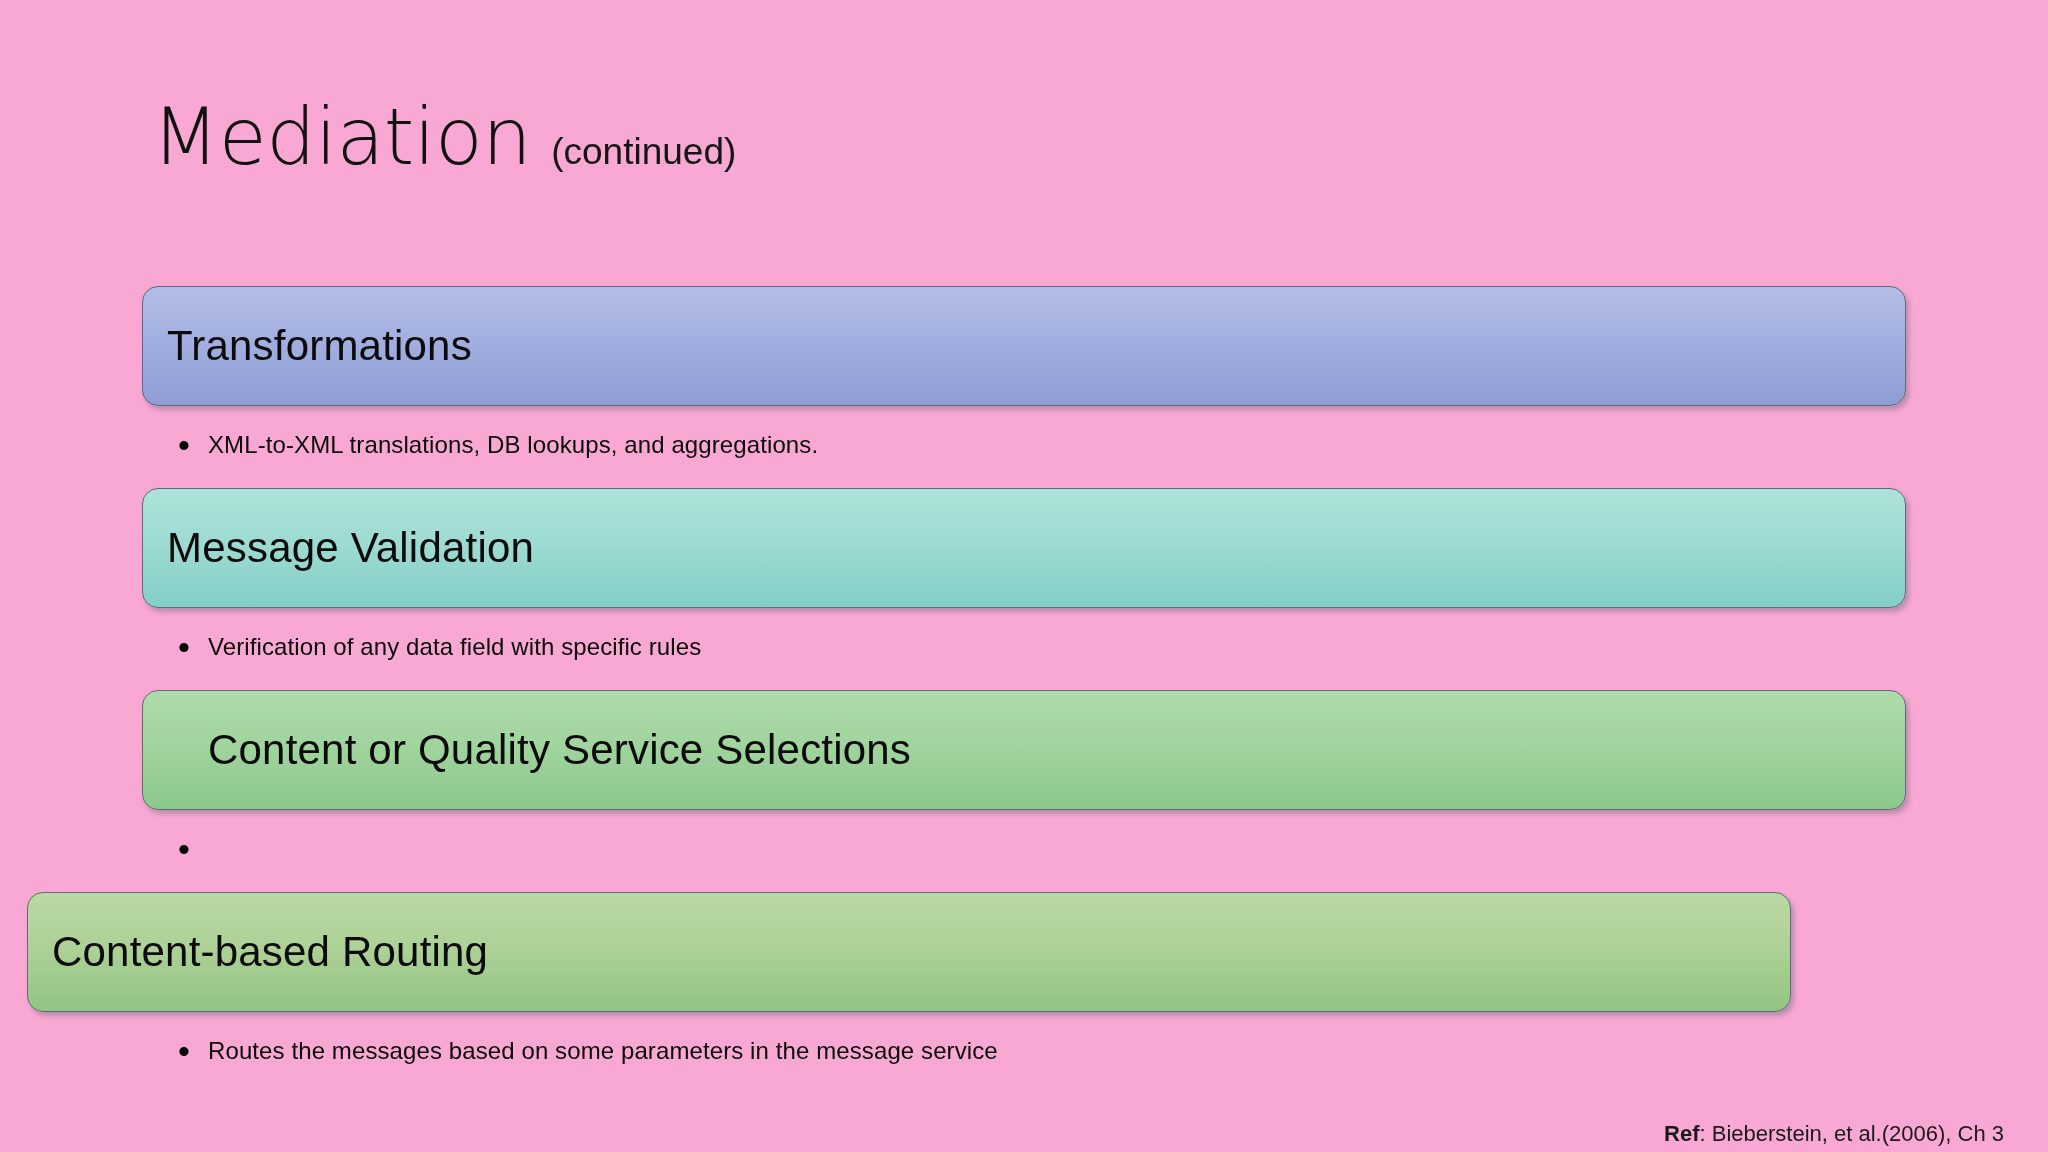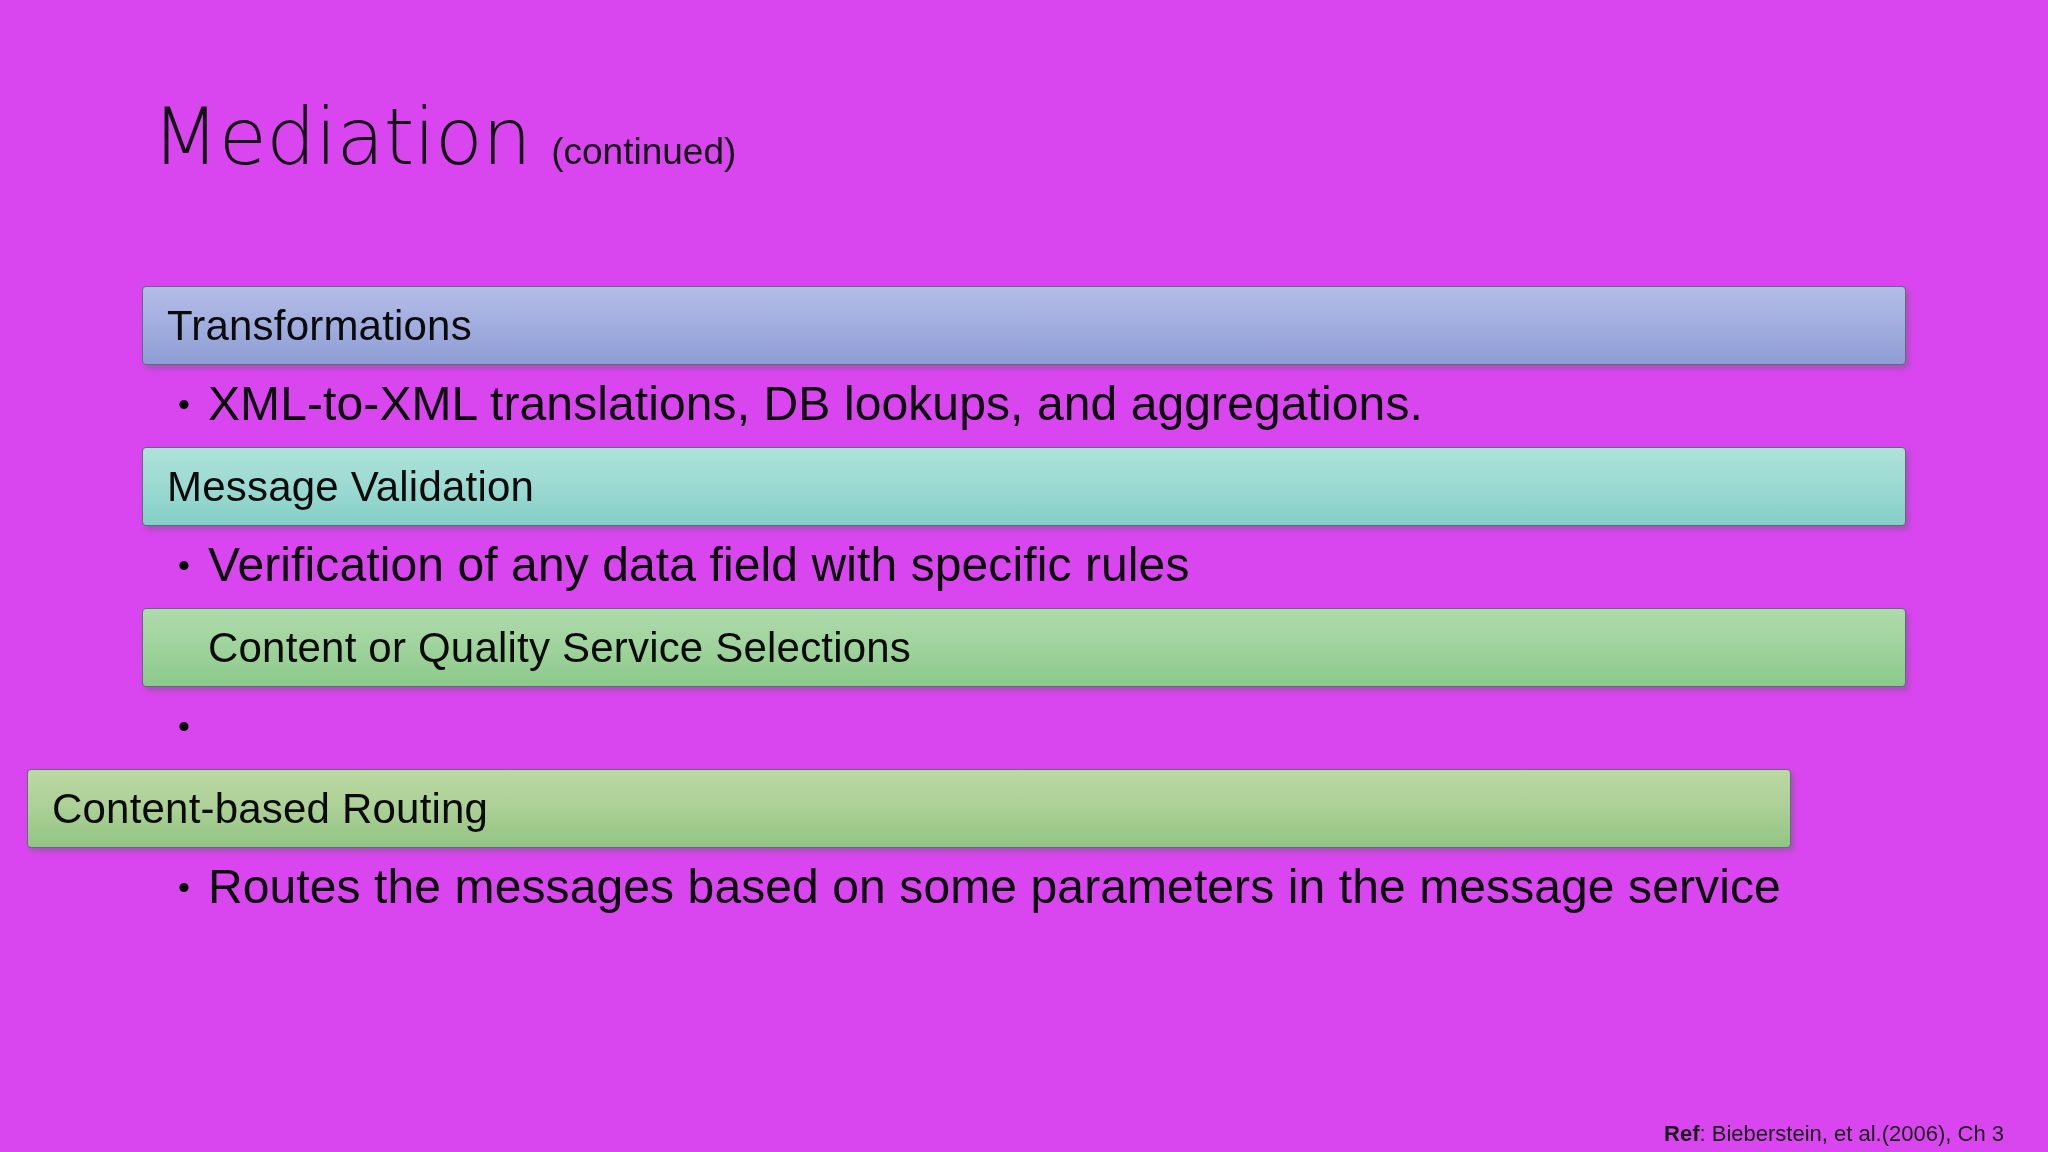--- a/index.html
+++ b/index.html
@@ -12,21 +12,21 @@
     height: 1152px;
     overflow: hidden;
     font-family: "Liberation Sans", "DejaVu Sans", sans-serif;
     color: #000000;
     position: relative;
   }
 
   .slide {
     position: absolute;
     inset: 0;
-    background: #d946ef;
+    background: #f9a8d4;
   }
 
   
   .title-block {
     position: absolute;
     left: 152px;
     top: 98px;
     display: flex;
     align-items: baseline;
     white-space: nowrap;
@@ -56,22 +56,22 @@
     top: 286px;
     width: 2048px;
   }
   .group {
     position: relative;
   }
   .bar {
     position: relative;
     margin: 0 0 0 142px;
     width: 1764px;
-    height: 79px;
-    border-radius: 4px;
+    height: 120px;
+    border-radius: 16px;
     border: 1px solid #5f6a7a;
     box-sizing: border-box;
     display: flex;
     align-items: center;
     box-shadow: 3px 4px 5px rgba(90, 100, 110, 0.38);
   }
   .bar-label {
     font-size: 42px;
     font-weight: 400;
     color: #0b0b0b;
@@ -92,21 +92,21 @@
   }
   .bullet-dot {
     font-size: 34px;
     line-height: 46px;
     width: 30px;
     flex: 0 0 30px;
     color: #000000;
     text-align: left;
   }
   .bullet-text {
-    font-size: 48px;
+    font-size: 24px;
     line-height: 46px;
     color: #0a0a0a;
     letter-spacing: 0.1px;
     font-family: "Liberation Sans", sans-serif;
   }
 
   
   .group + .group { margin-top: 2px; }
 
   

